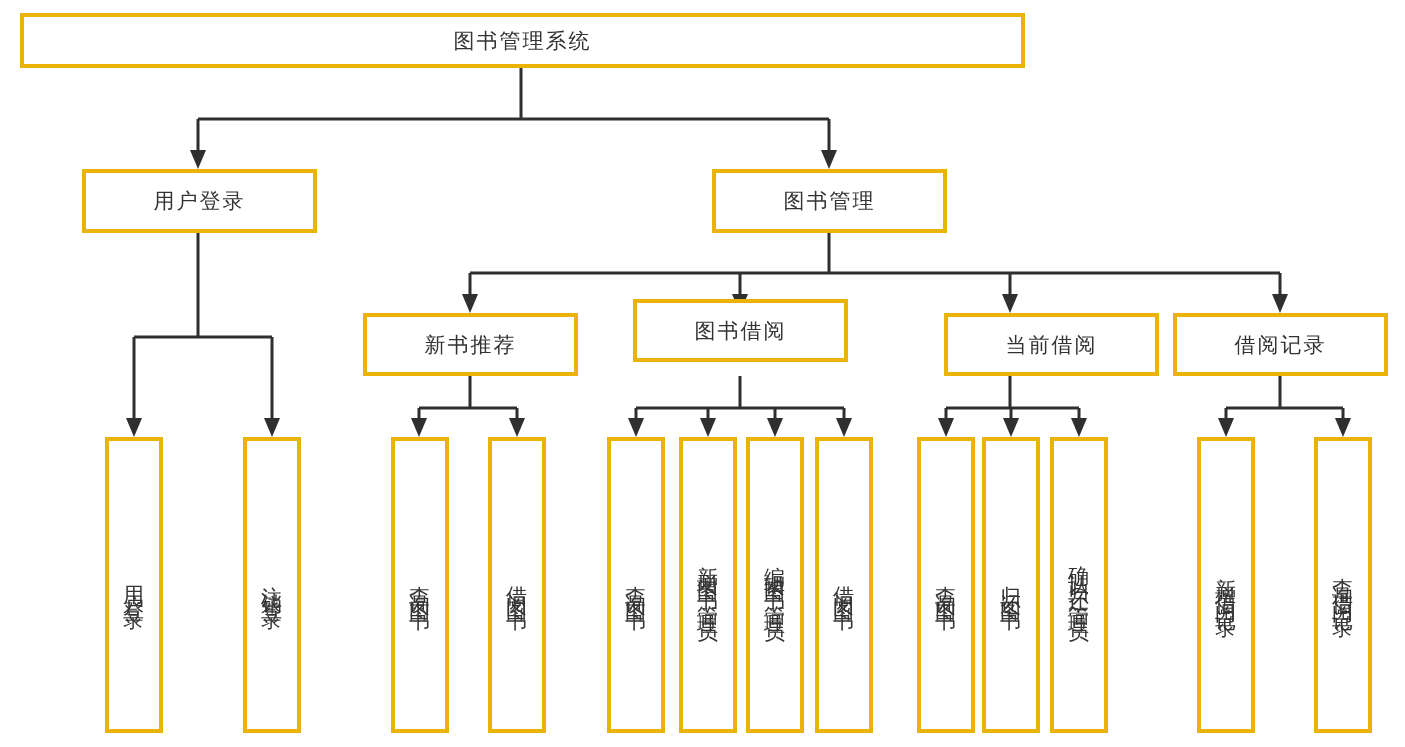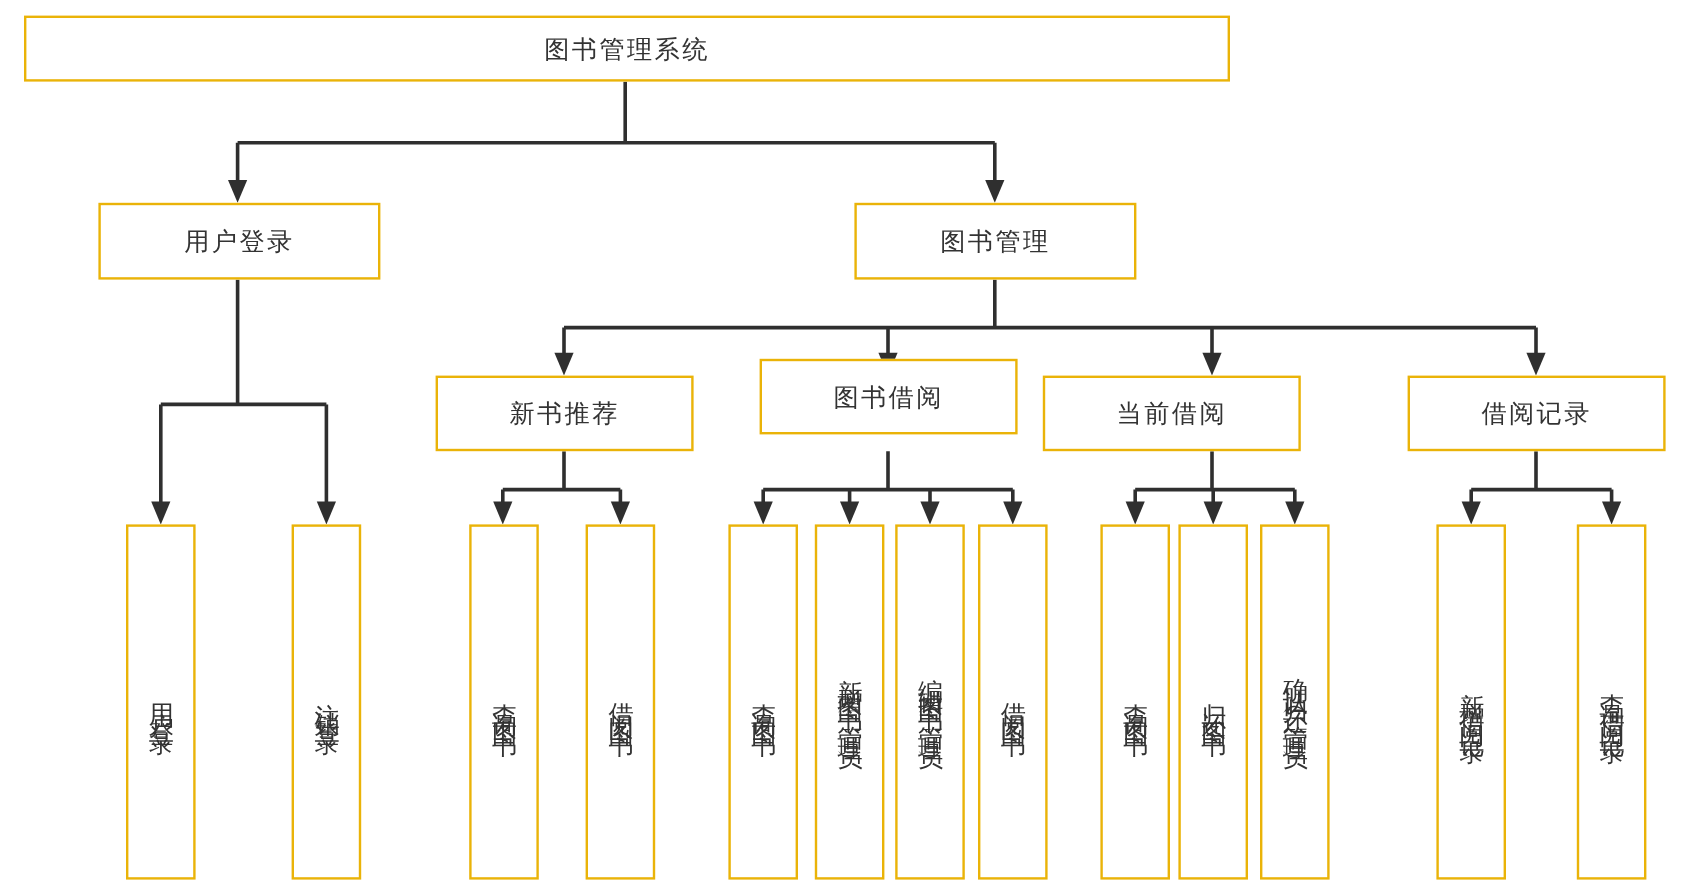--- a/index.html
+++ b/index.html
@@ -13,21 +13,21 @@
   }
   .connector-layer {
     position: absolute;
     left: 0; top: 0;
     width: 1405px; height: 747px;
     pointer-events: none;
   }
   .node {
     position: absolute;
     box-sizing: border-box;
-    border: 2px solid #eab308;
+    border: 4px solid #eab308;
     background: #ffffff;
     color: #333333;
     display: flex;
     align-items: center;
     justify-content: center;
     text-align: center;
   }
   .hnode {
     font-size: 21px;
     letter-spacing: 2px;
@@ -38,21 +38,21 @@
     writing-mode: vertical-rl;
     text-orientation: mixed;
     letter-spacing: 8px;
     line-height: 1;
   }
   .root-node  { left: 20px;   top: 13px;  width: 1005px; height: 55px; }
   .l2-a       { left: 82px;   top: 169px; width: 235px;  height: 64px; }
   .l2-b       { left: 712px;  top: 169px; width: 235px;  height: 64px; }
   .l3-a       { left: 363px;  top: 313px; width: 215px;  height: 63px; }
   .l3-b       { left: 633px;  top: 299px; width: 215px;  height: 63px; }
-  .l3-c       { left: 869px;  top: 313px; width: 215px;  height: 63px; }
+  .l3-c       { left: 944px;  top: 313px; width: 215px;  height: 63px; }
   .l3-d       { left: 1173px; top: 313px; width: 215px;  height: 63px; }
   .leaf       { top: 437px; width: 58px; height: 296px; }
   .leaf-0  { left: 105px; }
   .leaf-1  { left: 243px; }
   .leaf-2  { left: 391px; }
   .leaf-3  { left: 488px; }
   .leaf-4  { left: 607px; }
   .leaf-5  { left: 679px; }
   .leaf-6  { left: 746px; }
   .leaf-7  { left: 815px; }

